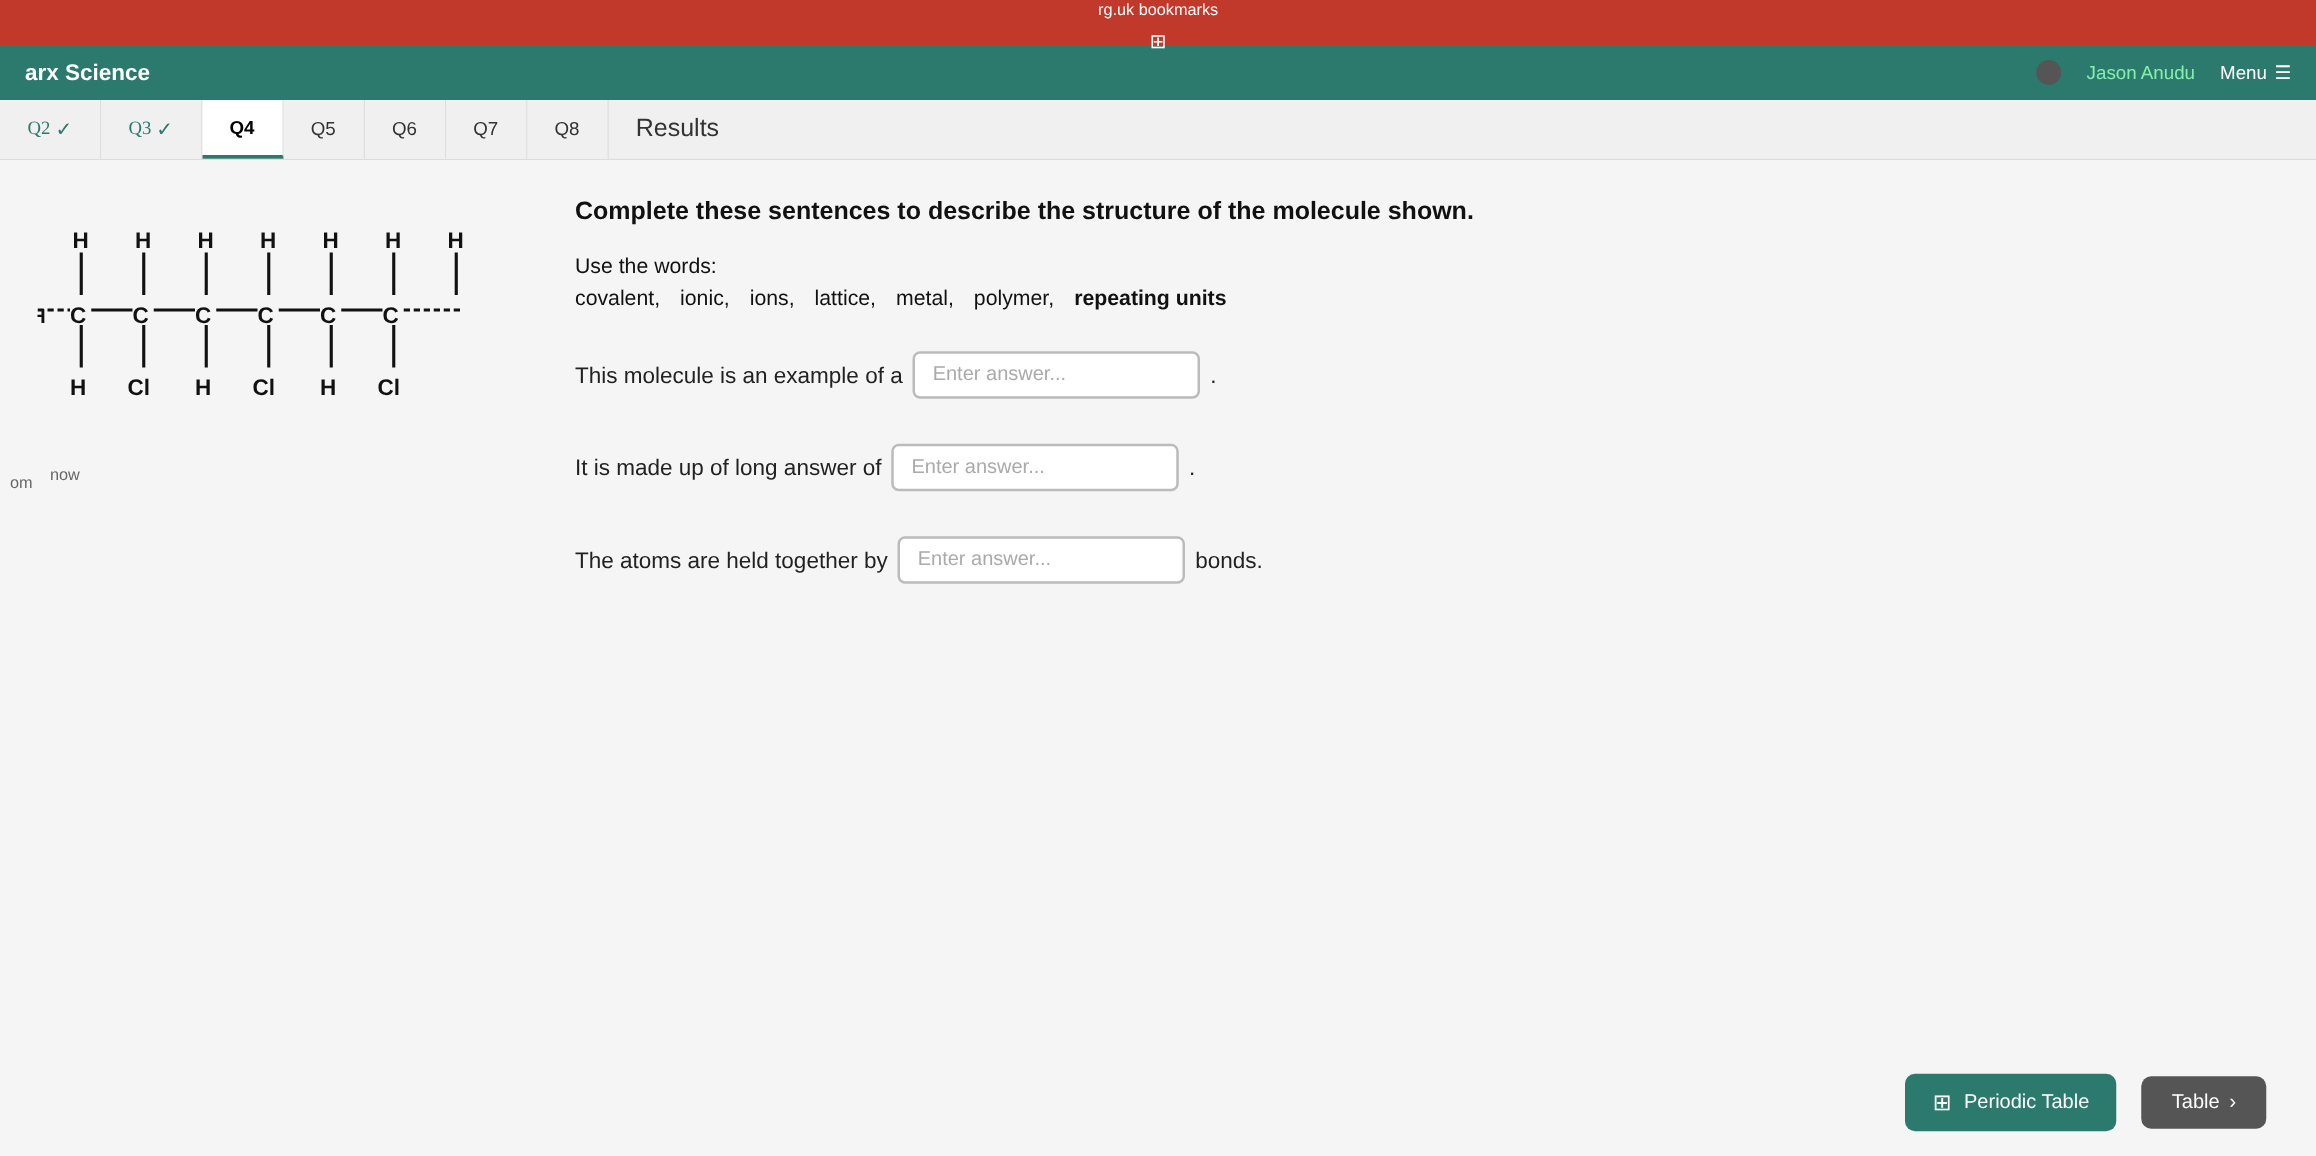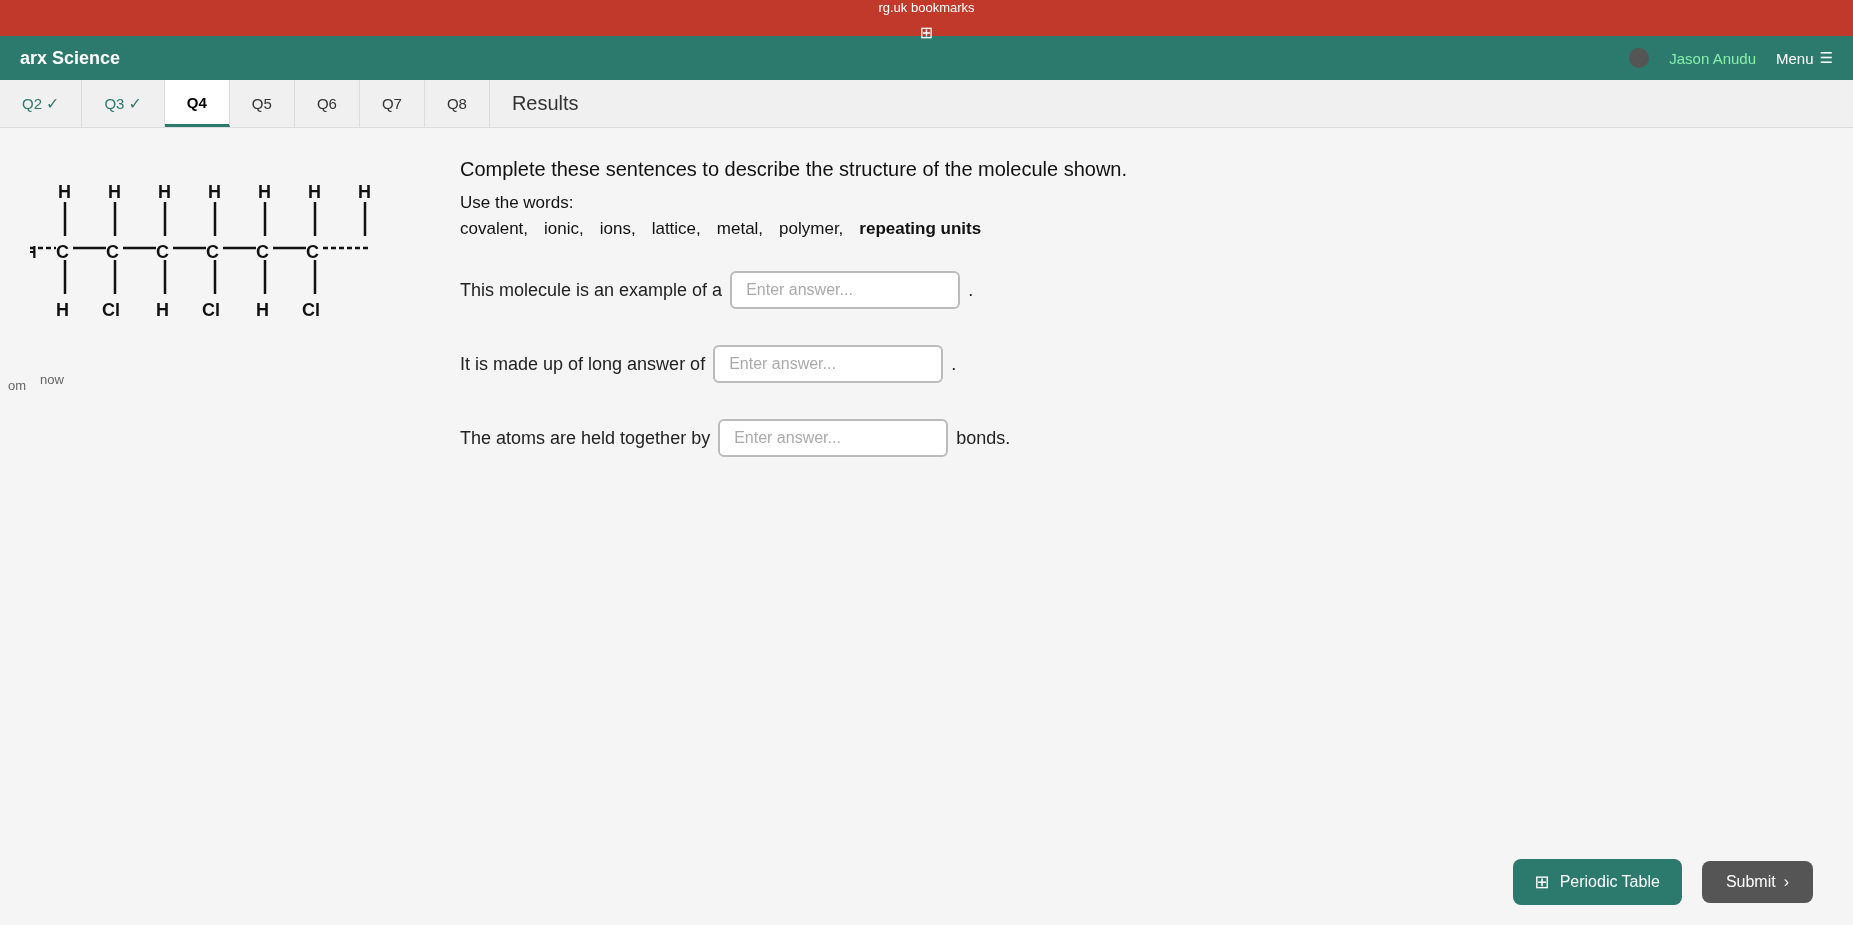--- a/index.html
+++ b/index.html
@@ -92,20 +92,21 @@
       gap: 4px;
     }
     .q-tab.active {
       background: #fff;
       font-weight: bold;
       color: #000;
       border-bottom: 3px solid #2c7a6e;
     }
     .q-tab.checked {
       color: #2c7a6e;
+      font-family: Liberation Serif, serif;
     }
     .checkmark {
       color: #2c7a6e;
       font-size: 16px;
     }
     .q-tab-results {
       padding: 0 22px;
       display: flex;
       align-items: center;
       font-size: 20px;
@@ -135,22 +136,22 @@
     
     .right-panel {
       flex: 1;
       padding: 30px 40px 20px 40px;
       overflow-y: auto;
     }
 
     .question-instruction {
       font-size: 20px;
       color: #111;
-      margin-bottom: 12px;
-      font-weight: 400;
+      margin-bottom: 22px;
+      font-weight: 700;
     }
 
     .words-label {
       font-size: 17px;
       color: #111;
       margin-bottom: 6px;
     }
 
     .word-bank {
       display: flex;
@@ -398,18 +399,18 @@
     </div>
 
   </div>
 
   <div class="bottom-bar">
     <button class="periodic-table-btn">
       <span style="font-size:18px;">⊞</span>
       <span>Periodic Table</span>
     </button>
     <button class="submit-btn">
-      <span>Submit</span>
+      <span>Table</span>
       <span>›</span>
     </button>
   </div>
 
 </div>
 
 </body></html>

